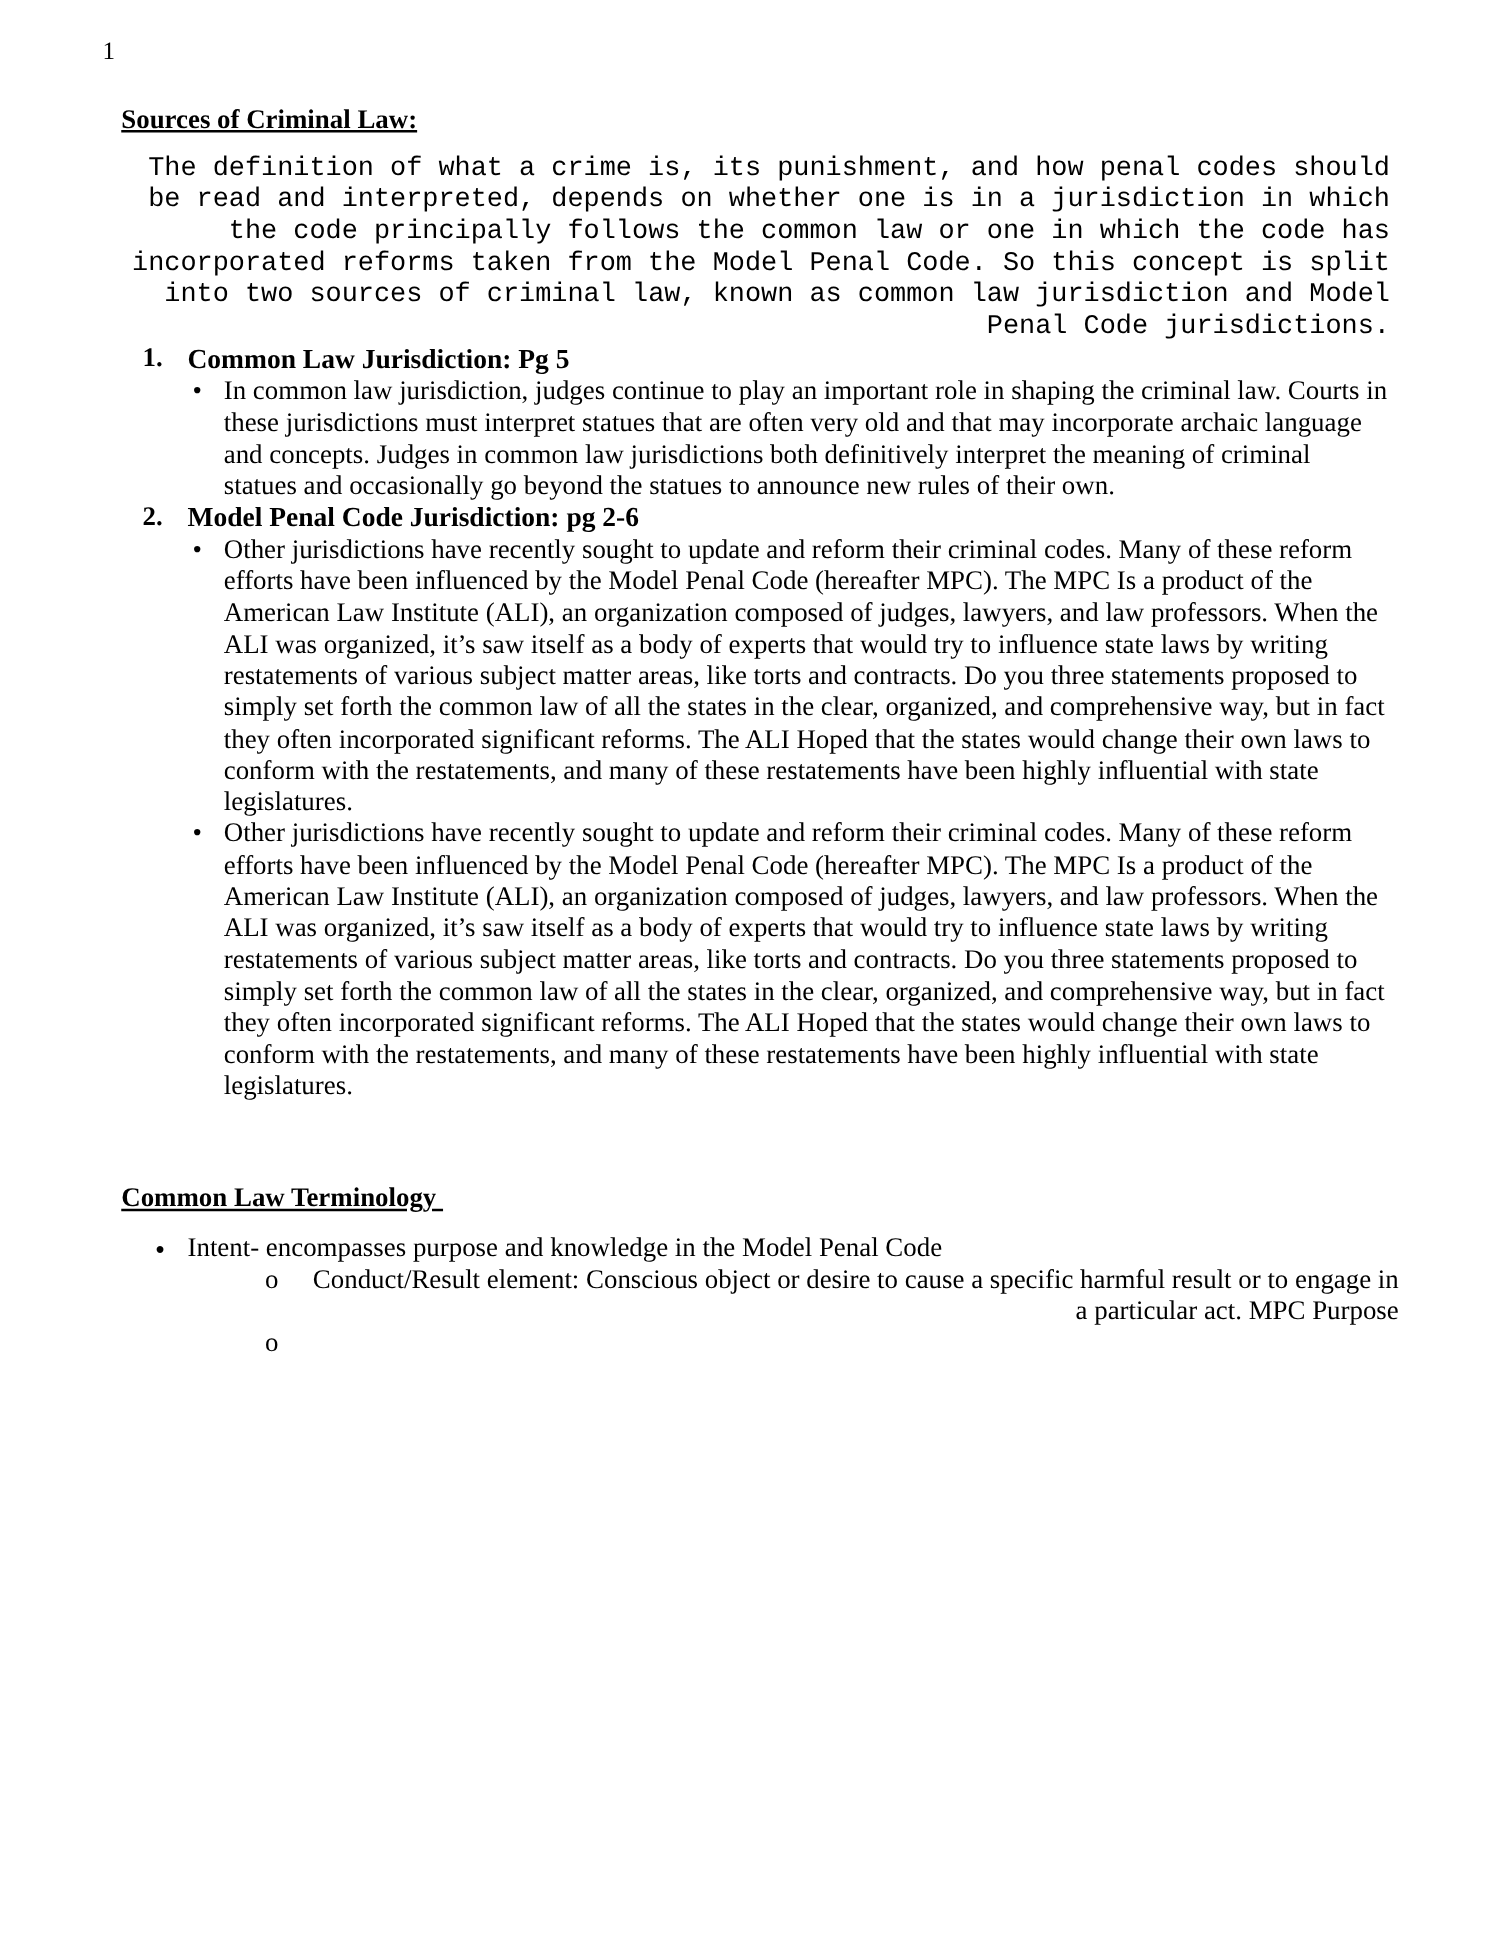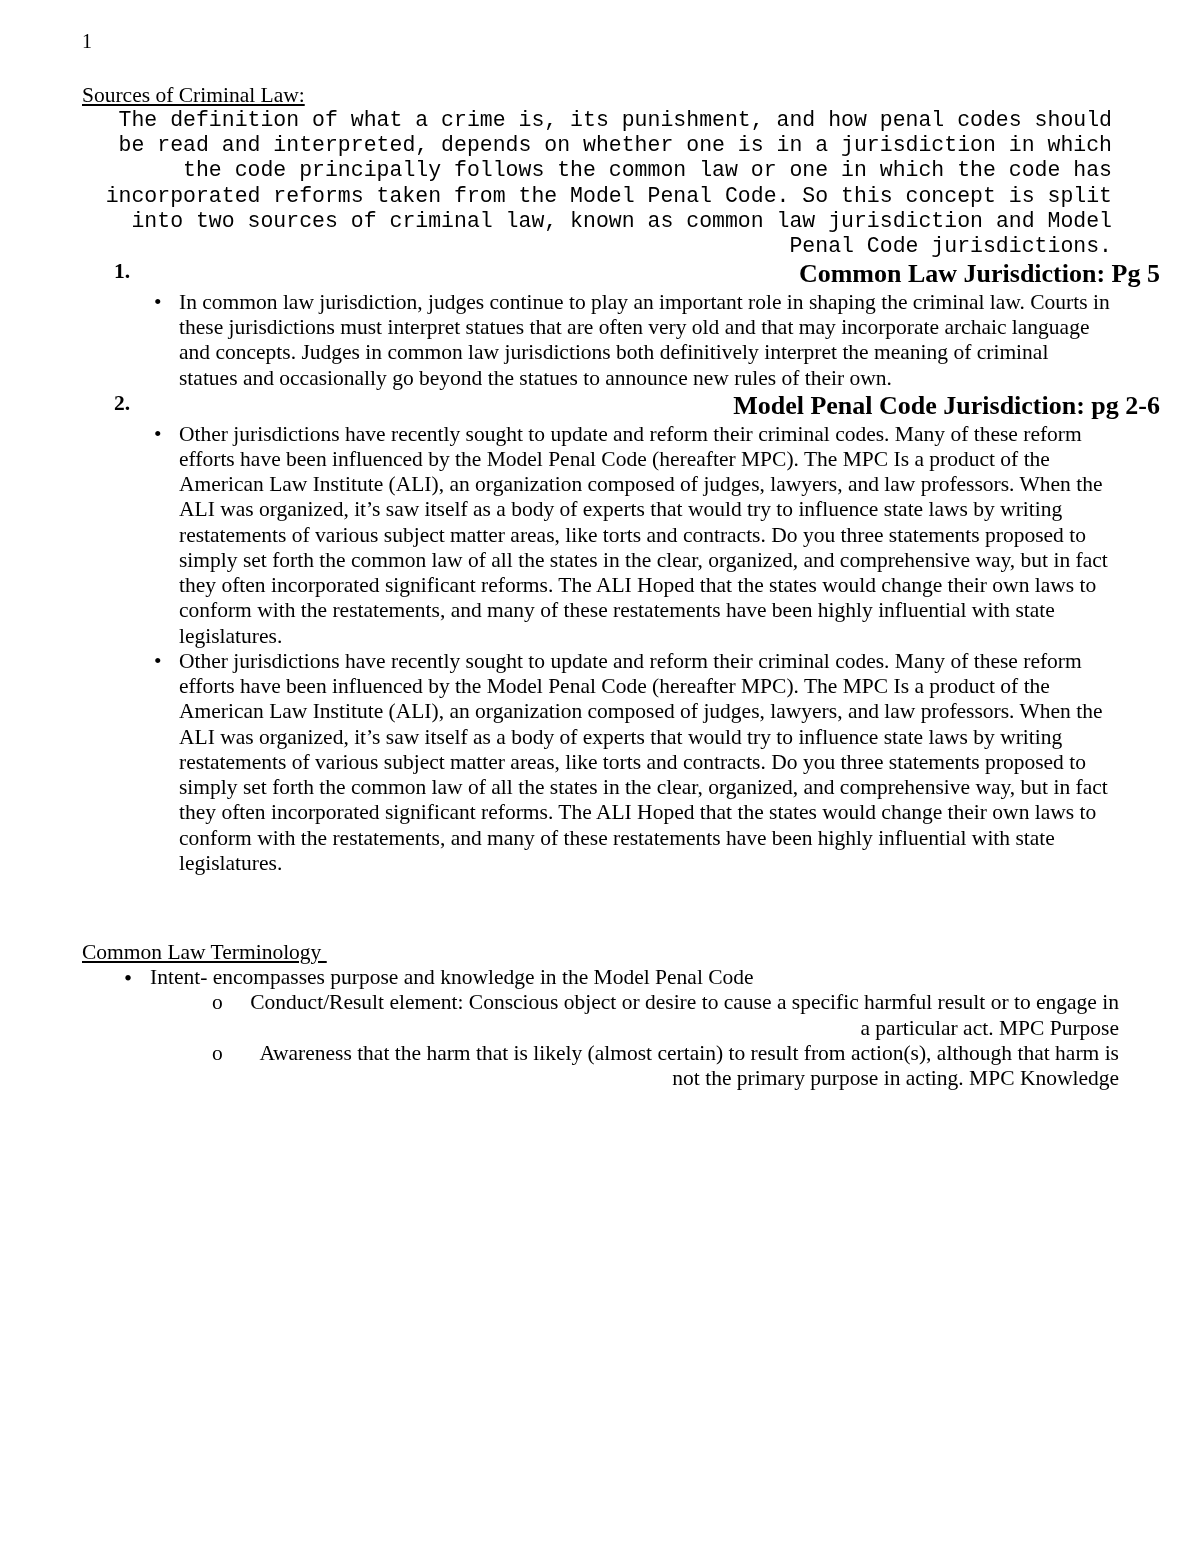--- a/index.html
+++ b/index.html
@@ -29,22 +29,23 @@
     font-size: 20px;
     line-height: 1.15;
     margin: 0 0 30px 0;
   }
 
   .heading-underline {
     font-size: 21.5px;
     line-height: 1.16;
     text-decoration: underline;
     text-underline-offset: 2px;
-    margin: 0;
+    margin: 15px;
     white-space: pre;
+    font-weight: bold;
   }
 
   .body-para {
     font-size: 21.5px;
     line-height: 1.175;
     margin: 0;
     width: 1030px;
     text-align: right;
     font-family: Liberation Mono, monospace;
   }
@@ -62,24 +63,23 @@
   .num-marker {
     position: absolute;
     left: 32px;
     top: 0;
     font-size: 21.5px;
     font-weight: bold;
     line-height: 1.175;
   }
   .num-title {
     margin: 0 0 0 68px;
-    font-size: 26px;
+    font-size: 22px;
     font-weight: bold;
     line-height: 1.175;
-    text-align: right;
   }
 
   
   ul.disc-list {
     list-style: none;
     margin: 0;
     padding: 0;
   }
   ul.disc-list > li {
     position: relative;
@@ -193,21 +193,20 @@
       <div class="term-bullet-text">Intent- encompasses purpose and knowledge in the Model Penal Code</div>
     </div>
 
     <div class="term-sub-row">
       <span class="term-circle-marker">o</span>
       <div class="term-sub-text">Conduct/Result element: Conscious object or desire to cause a specific harmful result or to engage in a particular act. MPC Purpose</div>
     </div>
 
     <div class="term-sub-row">
       <span class="term-circle-marker">o</span>
-      <div class="term-sub-text">Awareness that the harm that is likely (almost certain) to result from action(s), although that harm is not the primary purpose in acting. MPC Knowledge</div>
     </div>
   </div>
 
 </div>
 
 <div class="diagram">
 
   
 
   

